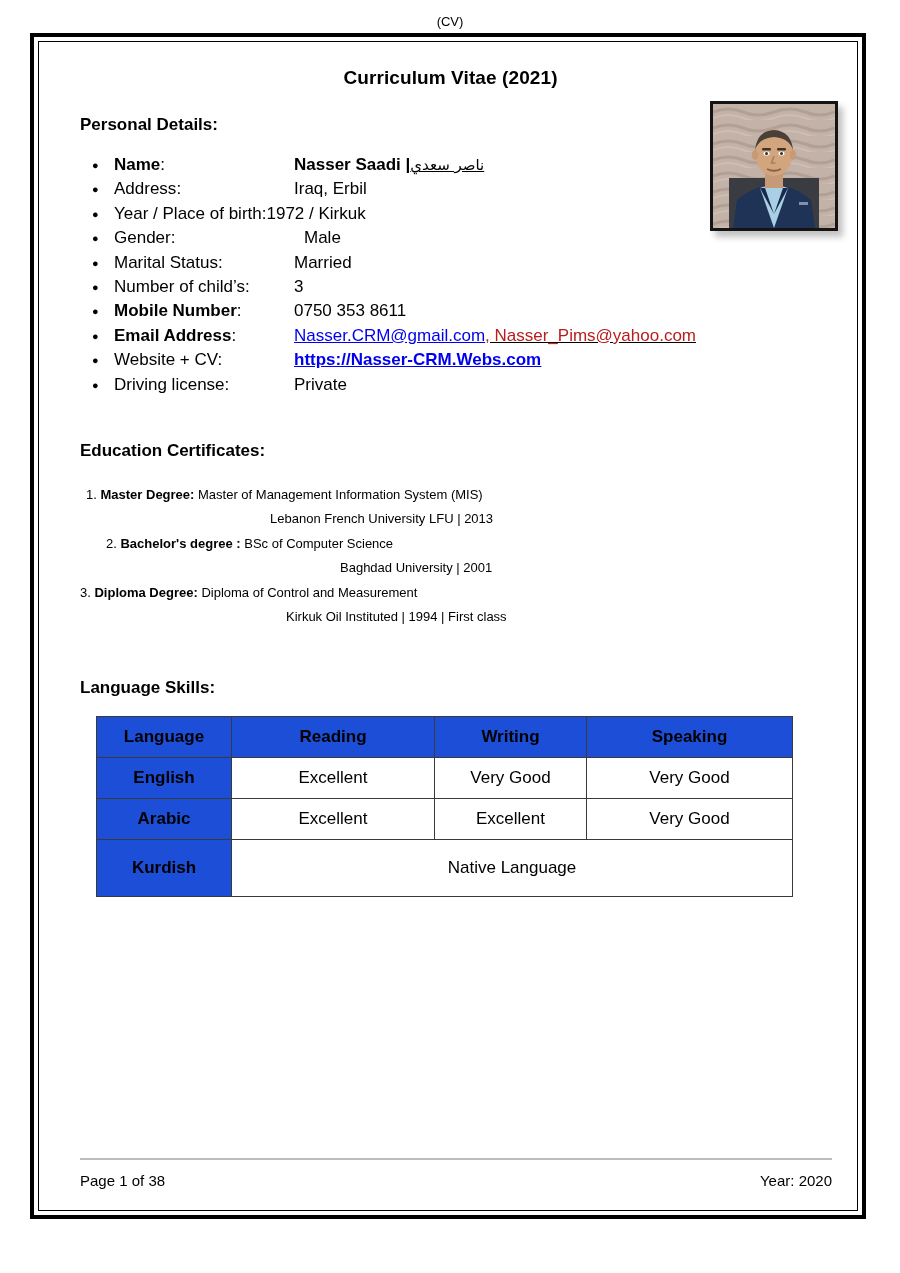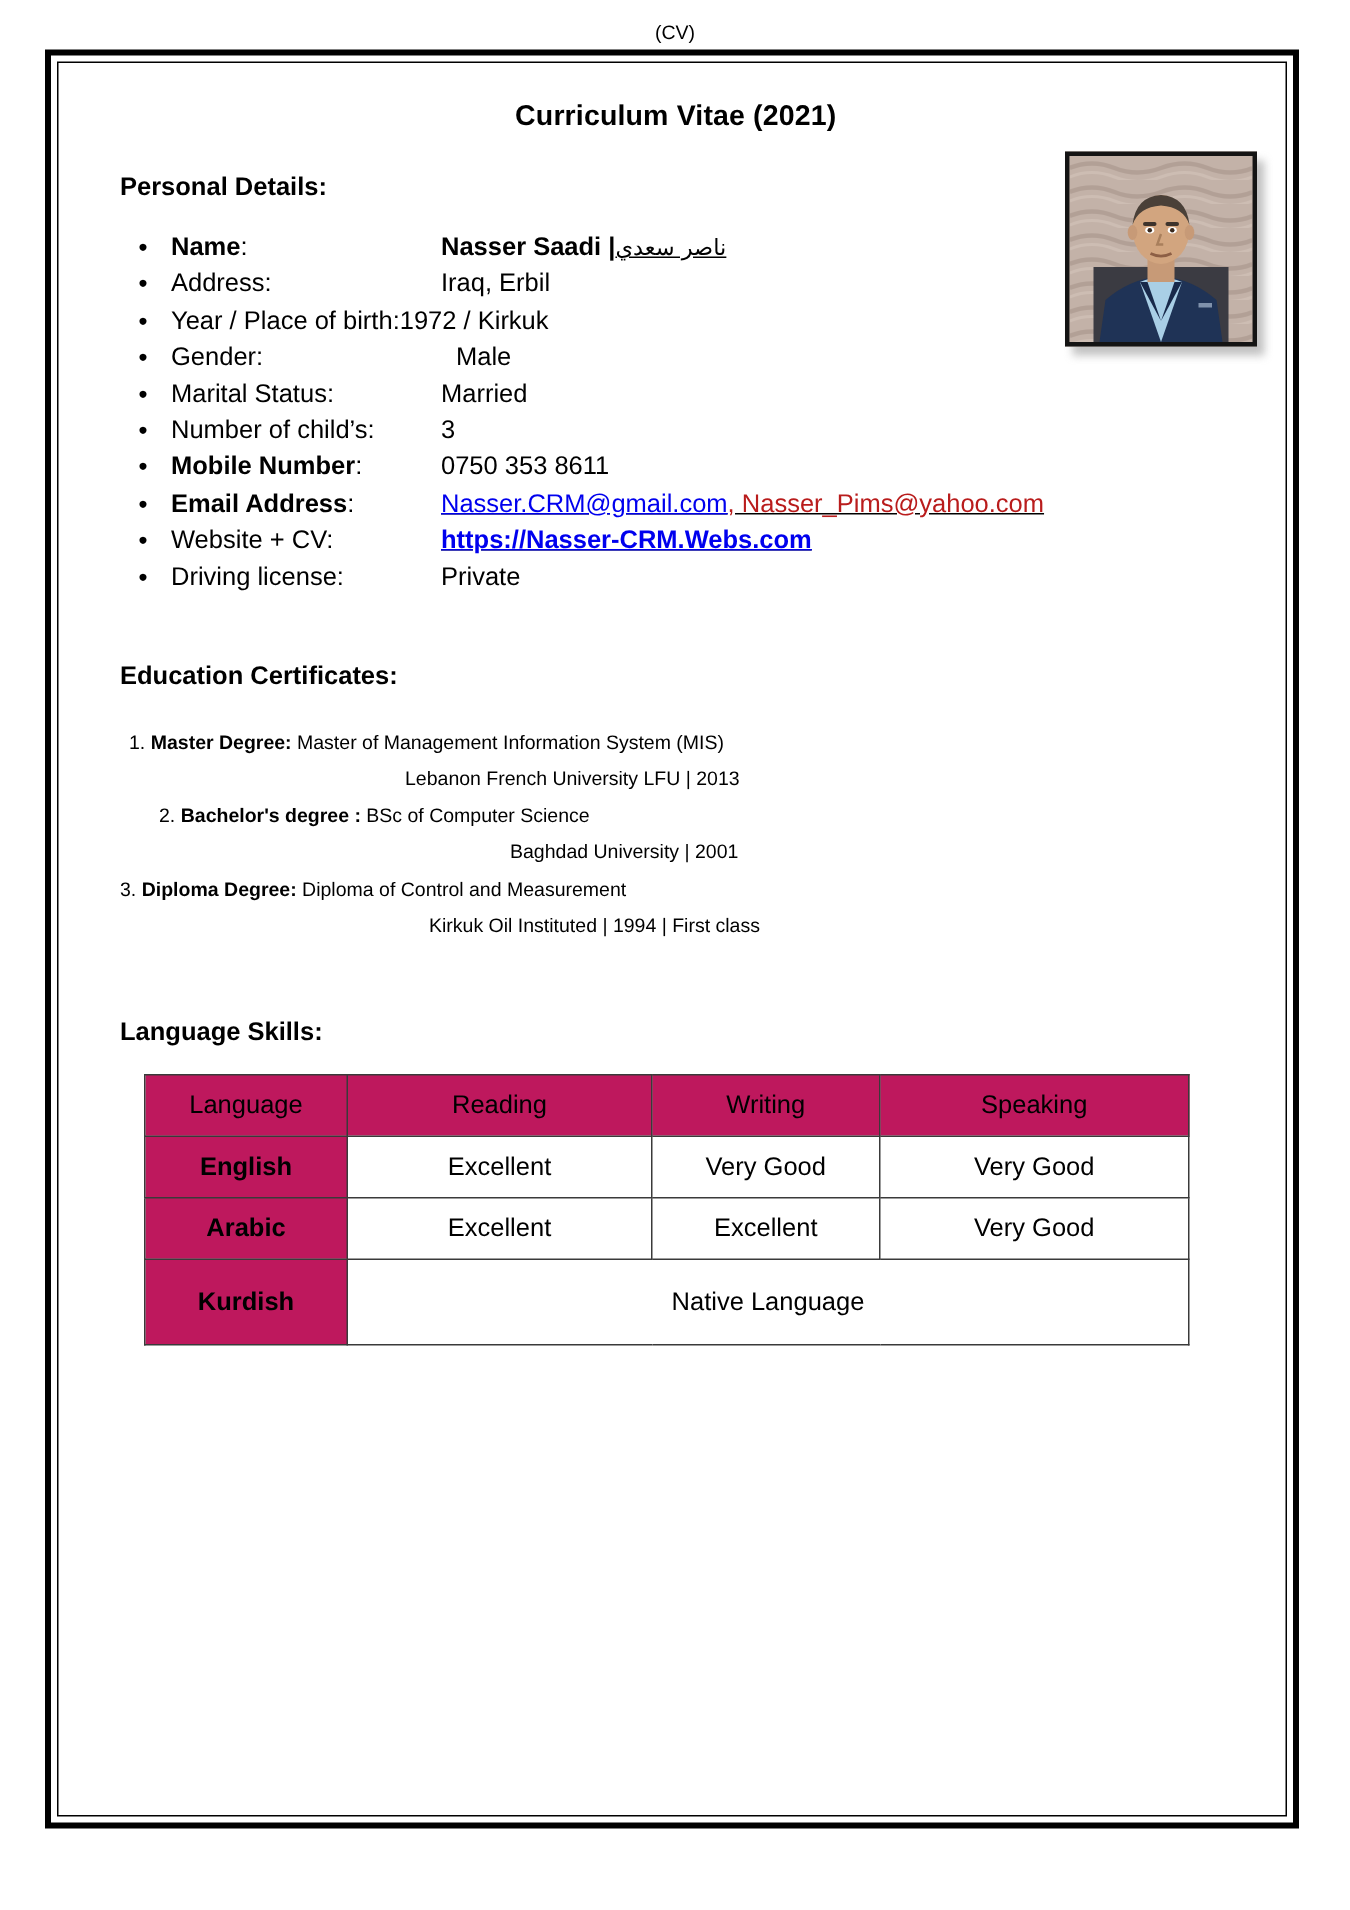--- a/index.html
+++ b/index.html
@@ -191,26 +191,26 @@
   }
   .lang-table th, .lang-table td {
     border: 1.5px solid #3a3a3a;
     font-size: 17px;
     text-align: center;
     height: 40px;
     padding: 0 4px;
     font-weight: normal;
   }
   .lang-table th {
-    font-weight: normal;
-    background: #be185d;
+    font-weight: bold;
+    background: #1d4ed8;
   }
   .lang-table td.rowhead {
     font-weight: bold;
-    background: #be185d;
+    background: #1d4ed8;
   }
   .lang-table tr.tall td { height: 56px; }
   .col-lang { width: 135px; }
   .col-read { width: 203px; }
   .col-write { width: 152px; }
   .col-speak { width: 206px; }
 
   
   .footer {
     position: absolute;
@@ -374,15 +374,22 @@
           <td>Excellent</td>
           <td>Very Good</td>
         </tr>
         <tr class="tall">
           <td class="rowhead">Kurdish</td>
           <td colspan="3">Native Language</td>
         </tr>
       </tbody>
     </table>
 
+    <div class="footer">
+      <div class="footer-rule"></div>
+      <div class="footer-row">
+        <span>Page  1 of 38</span>
+        <span>Year: 2020</span>
+      </div>
+    </div>
 
   </div>
 </div>
 
 </body></html>

